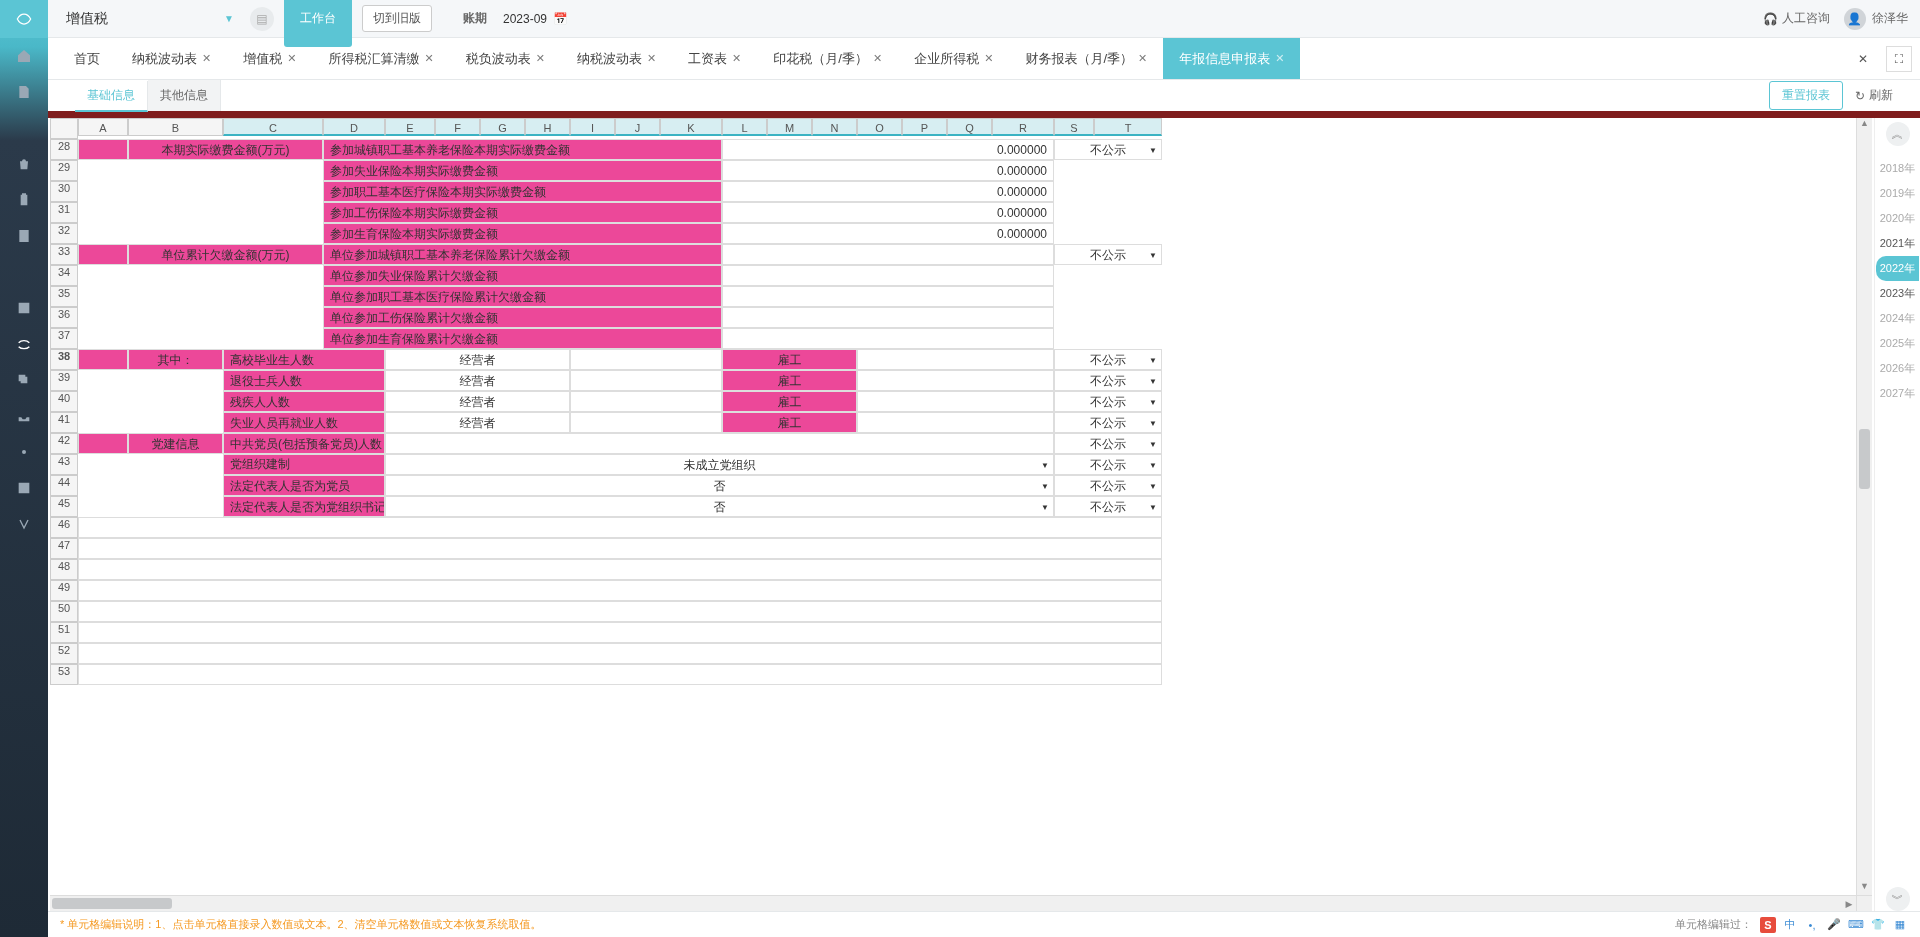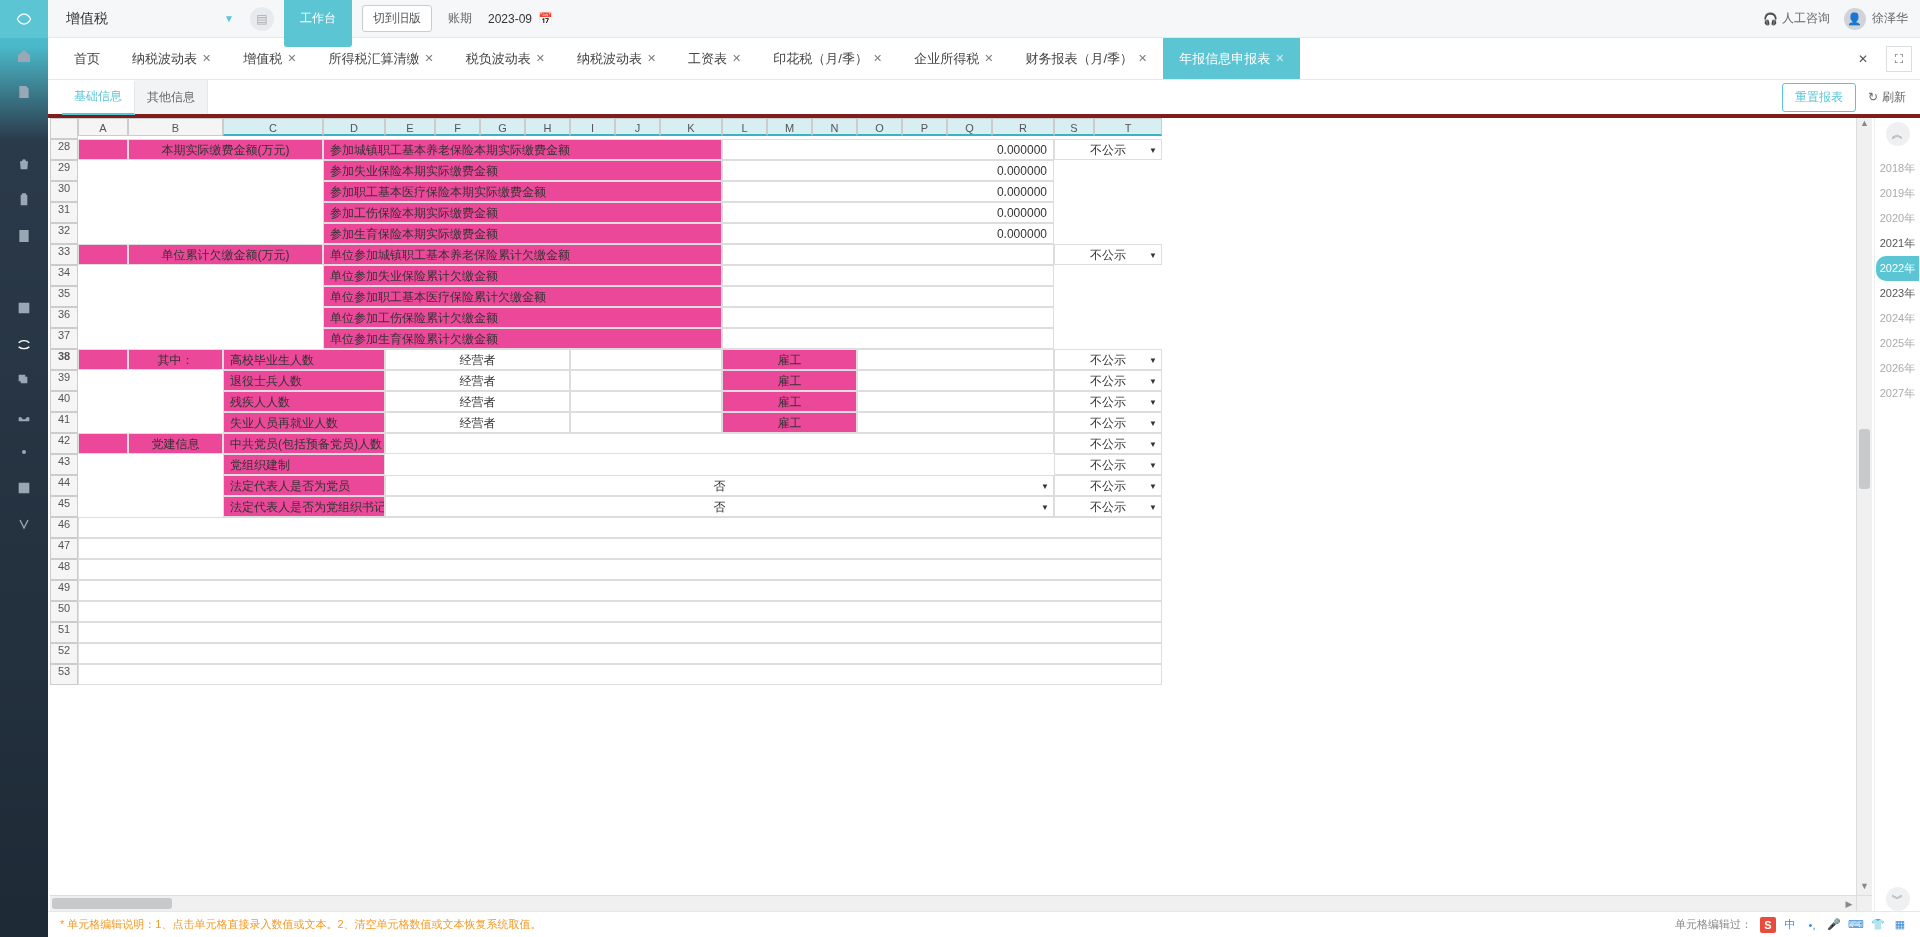--- a/index.html
+++ b/index.html
@@ -17,39 +17,39 @@
 
 .main { flex: 1; display: flex; flex-direction: column; min-width: 0; }
 
 
 .topbar { height: 38px; background: #f5f7f9; border-bottom: 1px solid #e5e8ea; display: flex; align-items: center; padding: 0 12px; gap: 10px; }
 .top-title { font-size: 14px; color: #333; padding: 0 6px; min-width: 180px; display: flex; align-items: center; gap: 8px; }
 .chev-down { color: #5bc5d4; font-size: 10px; margin-left: auto; }
 .circle-icon { width: 24px; height: 24px; border-radius: 50%; background: #e8ebed; display: flex; align-items: center; justify-content: center; color: #aaa; }
 .btn-primary { background: #5bc5d4; color: #fff; border: none; padding: 20px 16px; border-radius: 3px; font-size: 12px; cursor: pointer; }
 .btn-outline { background: #fff; border: 1px solid #ccc; padding: 4px 10px; border-radius: 3px; font-size: 12px; cursor: pointer; color: #555; }
-.period-label { color: #666; font-size: 12px; margin-left: 6px; }
+.period-label { color: #666; font-size: 12px; margin-left: 21px; font-weight: bold; }
 .period-value { color: #333; padding: 4px 6px; display: flex; align-items: center; gap: 6px; }
 .cal-icon { color: #5bc5d4; }
 .top-right { margin-left: auto; display: flex; align-items: center; gap: 14px; color: #666; }
 .headset { display: flex; align-items: center; gap: 4px; cursor: pointer; }
 .user { display: flex; align-items: center; gap: 6px; cursor: pointer; }
 .avatar { width: 22px; height: 22px; border-radius: 50%; background: #d0d4d8; display: flex; align-items: center; justify-content: center; color: #888; }
 
 
 .tabsbar { height: 42px; border-bottom: 1px solid #e5e8ea; display: flex; align-items: stretch; padding-left: 10px; position: relative; }
 .tab { display: flex; align-items: center; padding: 0 16px; font-size: 13px; color: #444; cursor: pointer; gap: 5px; white-space: nowrap; }
 .tab.active { background: #5bc5d4; color: #fff; }
 .tab .x { font-size: 11px; color: inherit; opacity: .7; }
 .tabs-right { margin-left: auto; display: flex; align-items: center; gap: 10px; padding-right: 8px; }
 .tabs-right .icon-btn { width: 26px; height: 26px; display: flex; align-items: center; justify-content: center; cursor: pointer; color: #555; border: 1px solid #ddd; }
 .tabs-right .icon-btn.noborder{border:none}
 
 
-.subbar { height: 38px; display: flex; align-items: center; border-bottom: 4px solid #7f1d1d; padding: 0 14px; }
+.subbar { height: 38px; display: flex; align-items: center; border-bottom: 7px solid #7f1d1d; padding: 0 27px; }
 .subtab { padding: 0 12px; height: 100%; display: flex; align-items: center; font-size: 12px; cursor: pointer; color: #666; background: #f2f3f4; border-right: 1px solid #e5e8ea; }
 .subtab.active { color: #5bc5d4; background: #fff; border-bottom: 2px solid #5bc5d4; margin-bottom: -1px; }
 .sub-actions { margin-left: auto; display: flex; align-items: center; gap: 12px; }
 .btn-outline-primary { border: 1px solid #5bc5d4; color: #5bc5d4; background: #fff; padding: 5px 12px; border-radius: 3px; font-size: 12px; cursor: pointer; }
 .refresh { display: flex; align-items: center; gap: 4px; color: #666; cursor: pointer; }
 
 
 .sheet-wrap { flex: 1; display: flex; min-height: 0; }
 .sheet-container { flex: 1; position: relative; overflow: hidden; padding: 0 2px; }
 .sheet { display: grid; border-collapse: collapse; }
@@ -370,21 +370,22 @@
                 <div class="cell center" style="grid-area: 15 / 6 / span 1 / span 4;">经营者</div>
                 <div class="cell " style="grid-area: 15 / 10 / span 1 / span 3;"></div>
                 <div class="cell shade center" style="grid-area: 15 / 13 / span 1 / span 3;">雇工</div>
                 <div class="cell " style="grid-area: 15 / 16 / span 1 / span 4;"></div>
                 <div class="cell center dd" style="grid-area: 15 / 20 / span 1 / span 2;">不公示</div>
                 <div class="cell shade" style="grid-area: 16 / 2 / span 4 / span 1;"></div>
                 <div class="cell shade center" style="grid-area: 16 / 3 / span 4 / span 1;">党建信息</div>
                 <div class="cell shade" style="grid-area: 16 / 4 / span 1 / span 2;">中共党员(包括预备党员)人数</div>
                 <div class="cell " style="grid-area: 16 / 6 / span 1 / span 14;"></div>
                 <div class="cell center dd" style="grid-area: 16 / 20 / span 1 / span 2;">不公示</div>
-                <div class="cell shade" style="grid-area: 17 / 4 / span 1 / span 2;">党组织建制</div>
+                <div class="cell shade" style="grid-area: 17 / 4 / span 1 / span 2; font-family: Liberation Mono, monospace;">党组织建制</div>
+                <div class="cell center dd" style="grid-area: 17 / 6 / span 1 / span 14;">未成立党组织</div>
                 <div class="cell center dd" style="grid-area: 17 / 20 / span 1 / span 2;">不公示</div>
                 <div class="cell shade" style="grid-area: 18 / 4 / span 1 / span 2;">法定代表人是否为党员</div>
                 <div class="cell center dd" style="grid-area: 18 / 6 / span 1 / span 14;">否</div>
                 <div class="cell center dd" style="grid-area: 18 / 20 / span 1 / span 2;">不公示</div>
                 <div class="cell shade" style="grid-area: 19 / 4 / span 1 / span 2;">法定代表人是否为党组织书记</div>
                 <div class="cell center dd" style="grid-area: 19 / 6 / span 1 / span 14;">否</div>
                 <div class="cell center dd" style="grid-area: 19 / 20 / span 1 / span 2;">不公示</div>
                 <div class="cell " style="grid-area: 20 / 2 / span 1 / span 20;"></div>
                 <div class="cell " style="grid-area: 21 / 2 / span 1 / span 20;"></div>
                 <div class="cell " style="grid-area: 22 / 2 / span 1 / span 20;"></div>

